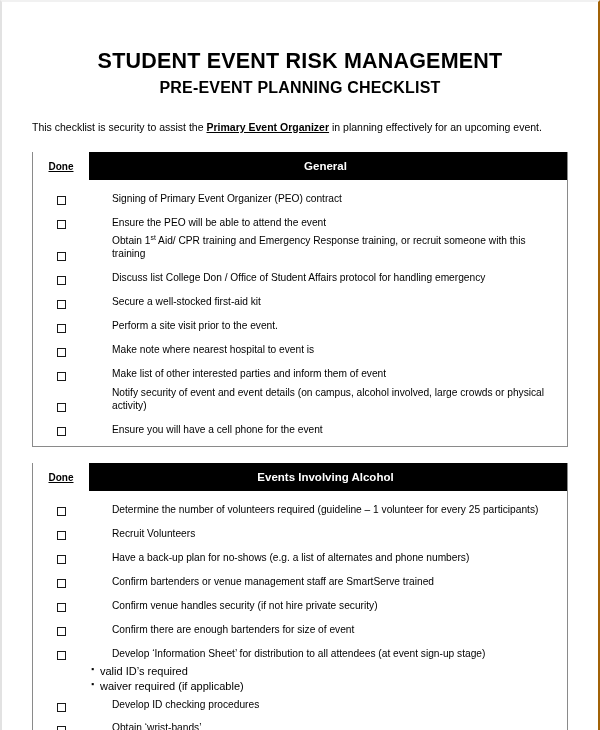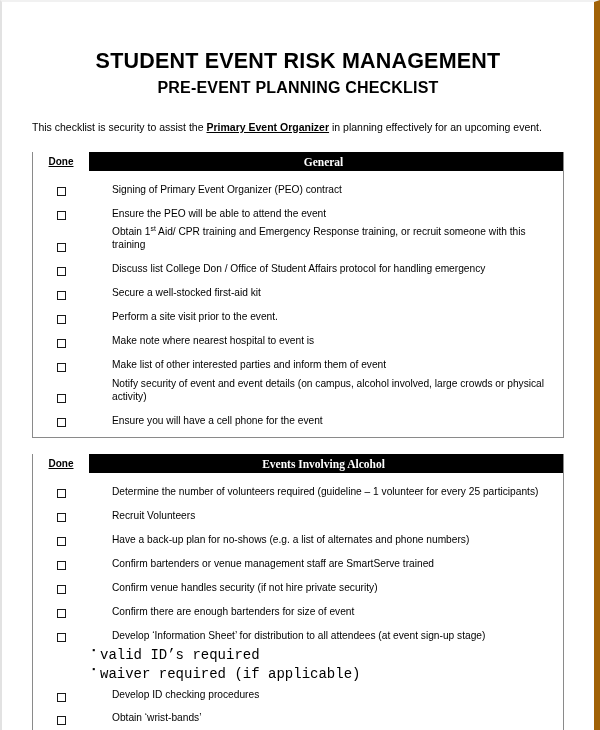--- a/index.html
+++ b/index.html
@@ -15,21 +15,21 @@
     overflow: hidden;
   }
 
   .page {
     position: relative;
     width: 600px;
     height: 730px;
     box-sizing: border-box;
     background: #ffffff;
     border-left: 2px solid #e2e2e2;
-    border-right: 6px solid #a16207;
+    border-right: 2px solid #a16207;
     border-top: 2px solid #f1f1f1;
   }
 
   .page-inner {
     padding: 46px 30px 0 30px;
   }
 
   
   .title-block {
     text-align: center;
@@ -67,21 +67,21 @@
   .checklist-table {
     border: 1px solid #8a8a8a;
     border-top: none;
     margin-bottom: 16px;
     background: #ffffff;
   }
 
   .table-head {
     display: flex;
     background: #15803d;
-    height: 19px;
+    height: 28px;
     align-items: stretch;
   }
   .head-done {
     width: 57px;
     flex: 0 0 57px;
     background: #ffffff;
     color: #000000;
     font-size: 10px;
     font-weight: bold;
     display: flex;
@@ -100,21 +100,20 @@
   .head-title {
     flex: 1 1 auto;
     background: #000000;
     color: #ffffff;
     font-size: 11.5px;
     font-weight: bold;
     display: flex;
     align-items: center;
     justify-content: center;
     padding-right: 16px;
-    font-family: Liberation Serif, serif;
   }
 
   .table-body {
     padding: 4px 0 7px 0;
   }
 
   .row {
     display: flex;
     align-items: flex-end;
     min-height: 18px;
@@ -150,25 +149,24 @@
     vertical-align: super;
     line-height: 0;
   }
 
   .subbullets {
     list-style: none;
     margin: 1px 0 0 0;
     padding: 0 0 0 58px;
   }
   .subbullets li {
-    font-size: 14px;
+    font-size: 11px;
     line-height: 1.35;
     position: relative;
     padding-left: 9px;
-    font-family: Liberation Mono, monospace;
   }
   .subbullets li:before {
     content: "\25AA";
     position: absolute;
     left: 0;
     top: -0.5px;
     font-size: 8.5px;
   }
 </style>
 </head>

